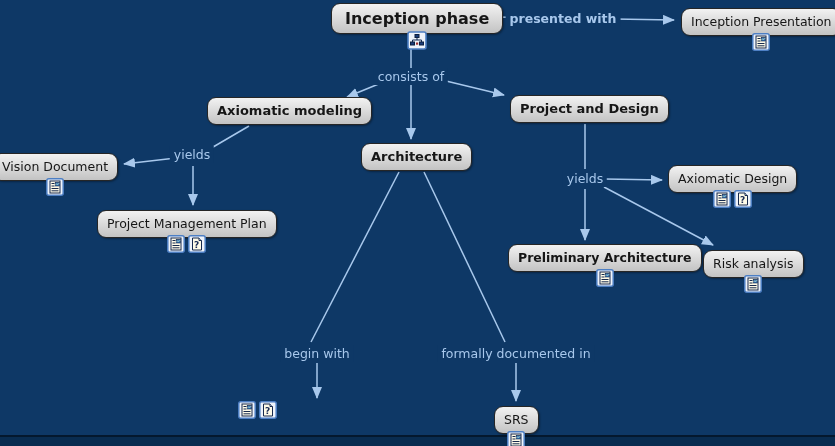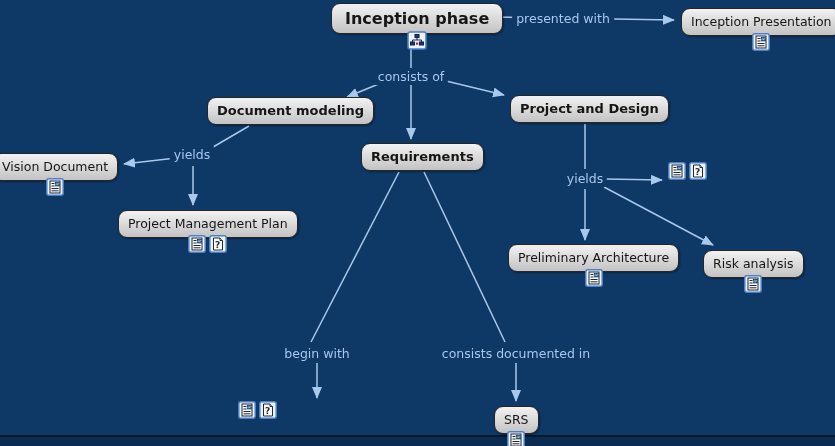--- a/index.html
+++ b/index.html
@@ -30,28 +30,28 @@
   .cbox.title{font-weight:bold;font-size:16px;line-height:19px;padding:5px 13px;}
   .icons{display:flex;gap:3px;margin-top:-3px;align-items:flex-start;}
   .icons svg{display:block;}
   
   .p-inception{left:331px;top:3px;}
   .p-presentation{left:681px;top:8px;}
   .p-business{left:207px;top:97px;}
   .p-requirements{left:361px;top:143px;}
   .p-analysis{left:510px;top:95px;}
   .p-vision{left:-8px;top:153px;}
-  .p-pmp{left:118px;top:210px;}
+  .p-pmp{left:97px;top:210px;}
   .p-axiomatic{left:668px;top:165px;}
-  .p-prelim{left:508px;top:244px;}
+  .p-prelim{left:508px;top:244px;font-weight:bold;}
   .p-risk{left:703px;top:250px;}
   .p-toplevel{left:238px;top:404px;}
   .p-srs{left:494px;top:406px;}
   
-  .l-presented{left:563px;top:10px;}
+  .l-presented{left:563px;top:10px;font-weight:bold;}
   .l-consists{left:411px;top:68px;text-align:center;}
   .l-yields-l{left:192px;top:146px;}
   .l-yields-r{left:585px;top:170px;}
   .l-begin{left:317px;top:345px;}
   .l-formal{left:516px;top:345px;}
 </style>
 </head>
 <body>
 
 <div class="strip"></div>
@@ -80,21 +80,21 @@
     <line x1="424" y1="172" x2="505" y2="342"></line>
     <line x1="516" y1="363" x2="516" y2="401" marker-end="url(#arr)"></line>
   </g>
 </svg>
 
 <div class="lp l-presented">presented with</div>
 <div class="lp l-consists">consists of</div>
 <div class="lp l-yields-l">yields</div>
 <div class="lp l-yields-r">yields</div>
 <div class="lp l-begin">begin with</div>
-<div class="lp l-formal">consists documented in</div>
+<div class="lp l-formal">formally documented in</div>
 
 <div class="concept p-inception">
   <div class="cbox title">Inception phase</div>
   <div class="icons">
     <svg width="20" height="19" viewBox="0 0 20 19">
       <rect x="1" y="1" width="18" height="17" rx="2" fill="#eef3fb" stroke="#4d7fc4" stroke-width="1.6"></rect>
       <g stroke="#122a52" stroke-width="1" fill="none">
         <line x1="10" y1="6.5" x2="10" y2="9"></line>
           <line x1="5.5" y1="9" x2="14.5" y2="9"></line>
         <line x1="5.5" y1="9" x2="5.5" y2="11"></line>
@@ -117,25 +117,25 @@
       <g stroke="#16294d" stroke-width="1">
           <path d="M5.5,5.5 h3 M5.5,8 h3 M5.5,10.5 h7 M5.5,12.8 h7"></path>
         </g>
       <rect x="9.2" y="4.3" width="4.2" height="3.7" fill="#2e6fb5" stroke="#16294d" stroke-width="0.6"></rect>
       <path d="M9.4,7.2 l1.4-1.5 1,0.9 1.4-1.5" stroke="#bfe3c8" stroke-width="0.8" fill="none"></path>
     </svg>
   </div>
 </div>
 
 <div class="concept p-business">
-  <div class="cbox bold">Document modeling</div>
+  <div class="cbox bold">Axiomatic modeling</div>
 </div>
 
 <div class="concept p-requirements">
-  <div class="cbox bold">Requirements</div>
+  <div class="cbox bold">Architecture</div>
 </div>
 
 <div class="concept p-analysis">
   <div class="cbox bold">Project and Design</div>
 </div>
 
 <div class="concept p-vision">
   <div class="cbox">Vision Document</div>
   <div class="icons">
     <svg width="18" height="18" viewBox="0 0 18 18">
@@ -165,20 +165,21 @@
     <svg width="18" height="18" viewBox="0 0 18 18">
       <rect x="0.8" y="0.8" width="16.4" height="16.4" rx="2" fill="#eef3fb" stroke="#4d7fc4" stroke-width="1.5"></rect>
       <path d="M4.5,3 h6.5 l2.5,2.5 v9.5 h-9 z" fill="#fffbe8" stroke="#16294d" stroke-width="1"></path>
       <path d="M11,3 v2.5 h2.5" fill="#dfe7f5" stroke="#16294d" stroke-width="1"></path>
       <text x="8.7" y="12.6" text-anchor="middle" font-size="9" font-weight="bold" font-family="DejaVu Sans, sans-serif" fill="#1a2c55">?</text>
     </svg>
   </div>
 </div>
 
 <div class="concept p-axiomatic">
+  <div class="cbox">Axiomatic Design</div>
   <div class="icons">
     <svg width="18" height="18" viewBox="0 0 18 18">
       <rect x="0.8" y="0.8" width="16.4" height="16.4" rx="2" fill="#eef3fb" stroke="#4d7fc4" stroke-width="1.5"></rect>
       <rect x="4" y="3" width="10" height="12" fill="#fffbe8" stroke="#16294d" stroke-width="1"></rect>
       <g stroke="#16294d" stroke-width="1">
           <path d="M5.5,5.5 h3 M5.5,8 h3 M5.5,10.5 h7 M5.5,12.8 h7"></path>
         </g>
       <rect x="9.2" y="4.3" width="4.2" height="3.7" fill="#2e6fb5" stroke="#16294d" stroke-width="0.6"></rect>
       <path d="M9.4,7.2 l1.4-1.5 1,0.9 1.4-1.5" stroke="#bfe3c8" stroke-width="0.8" fill="none"></path>
     </svg>

